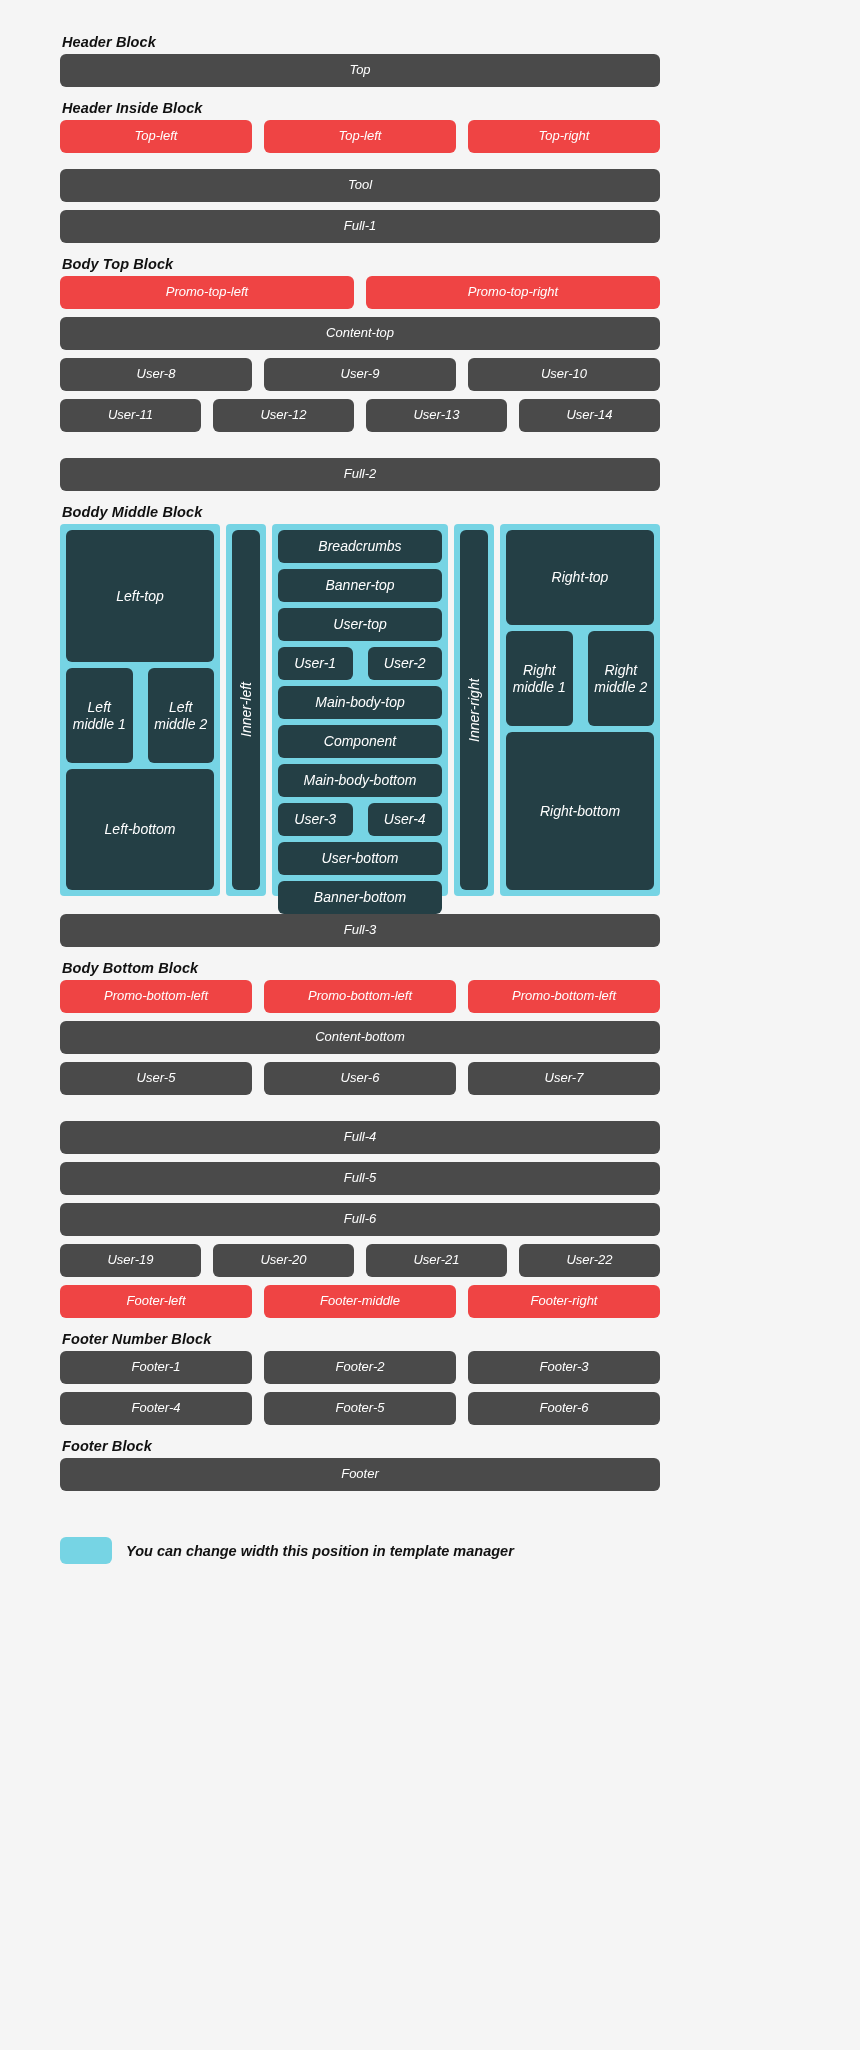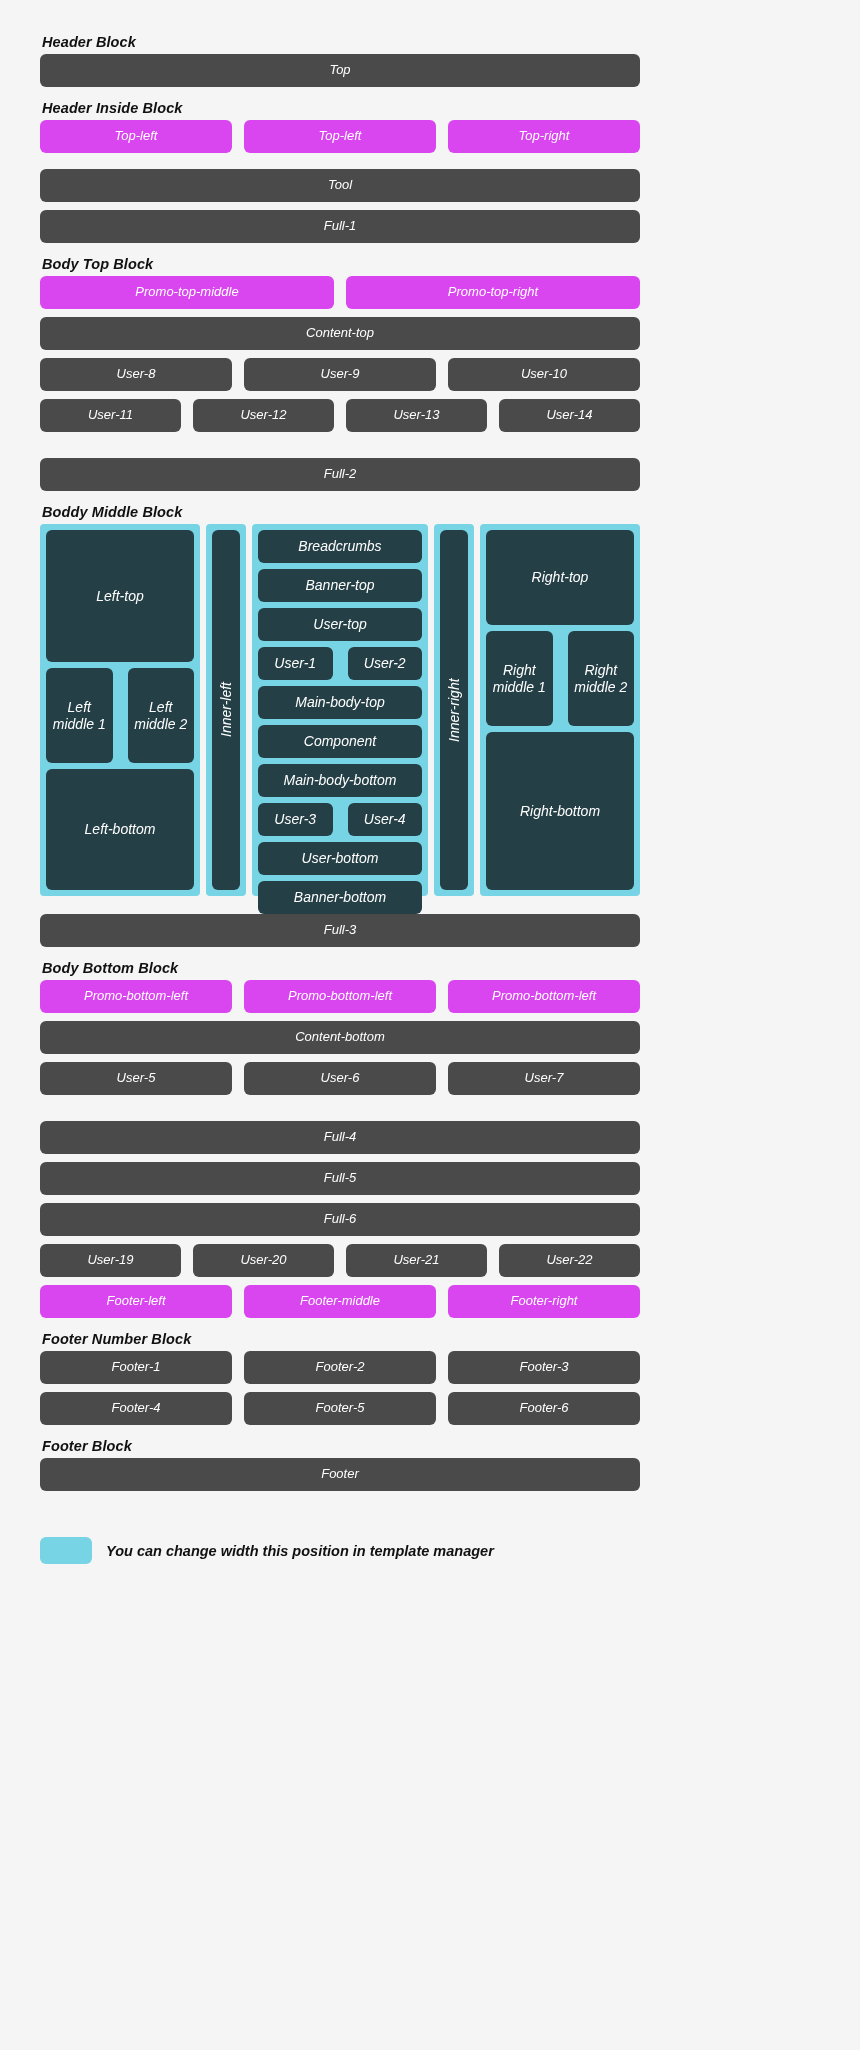--- a/index.html
+++ b/index.html
@@ -10,20 +10,21 @@
   body {
     width: 860px;
     height: 2050px;
     font-family: "Liberation Sans", sans-serif;
     -webkit-font-smoothing: antialiased;
   }
   .page {
     width: 680px;
     box-sizing: border-box;
     padding: 34px 40px 0 40px;
+    margin-left: 20px;
   }
 
   
   .caption {
     font-size: 14.5px;
     font-style: italic;
     font-weight: bold;
     color: #111;
     margin: 0 0 4px 2px;
     letter-spacing: .1px;
@@ -45,21 +46,21 @@
     font-style: italic;
     display: flex;
     align-items: center;
     justify-content: center;
     text-align: center;
     line-height: 1.15;
     min-height: 33px;
     padding: 4px 6px;
   }
   .dark  { background: #4a4a4a; }
-  .cyan  { background: #d946ef; }
+  .cyan  { background: #ef4444; }
 
   .gap8  { height: 8px; }
   .gap18 { height: 18px; }
 
   
   .middle-wrap {
     display: flex;
     gap: 6px;
     align-items: stretch;
     height: 372px;
@@ -153,21 +154,21 @@
   <div class="gap8"></div>
   <div class="row">
     <div class="box dark">Tool</div>
   </div>
   <div class="row">
     <div class="box dark">Full-1</div>
   </div>
 
   <div class="caption spaced">Body Top Block</div>
   <div class="row">
-    <div class="box cyan">Promo-top-middle</div>
+    <div class="box cyan">Promo-top-left</div>
     <div class="box cyan">Promo-top-right</div>
   </div>
   <div class="row">
     <div class="box dark">Content-top</div>
   </div>
   <div class="row">
     <div class="box dark">User-8</div>
     <div class="box dark">User-9</div>
     <div class="box dark">User-10</div>
   </div>

